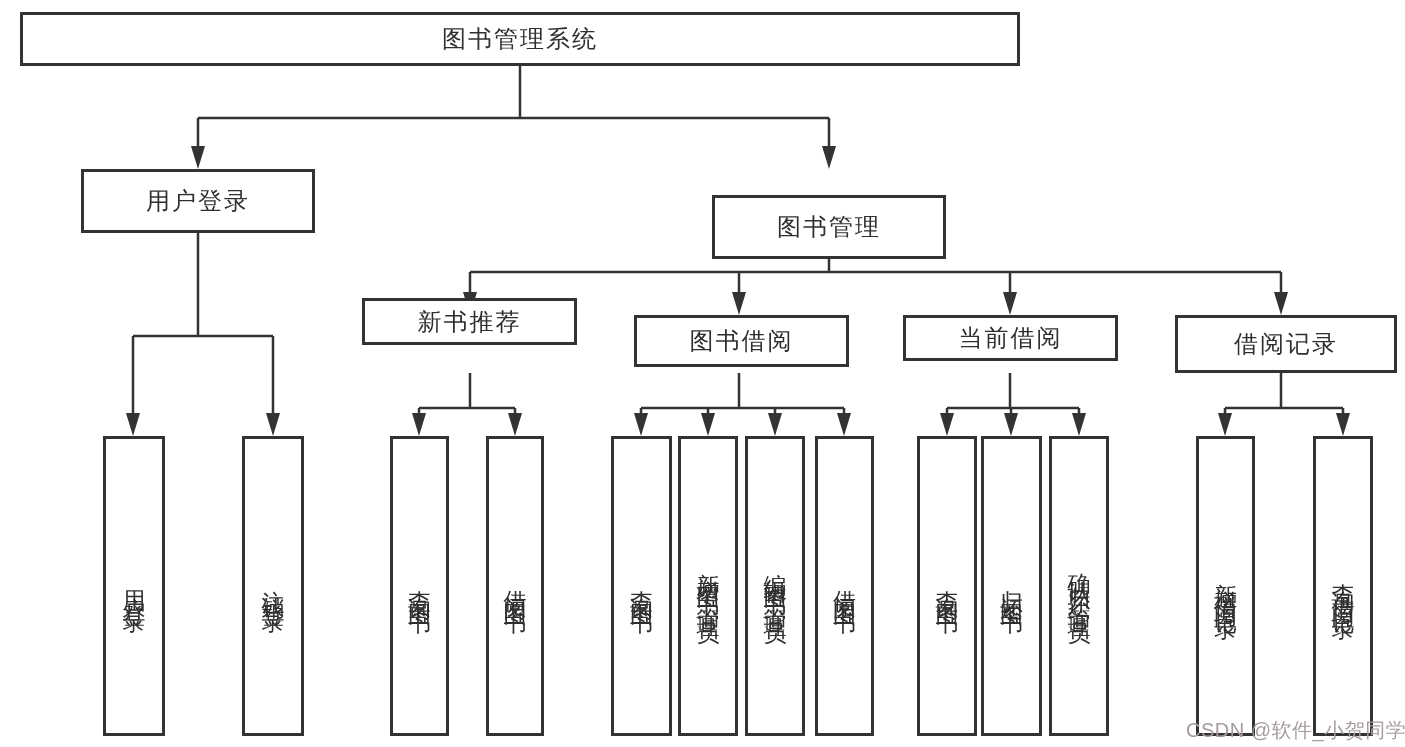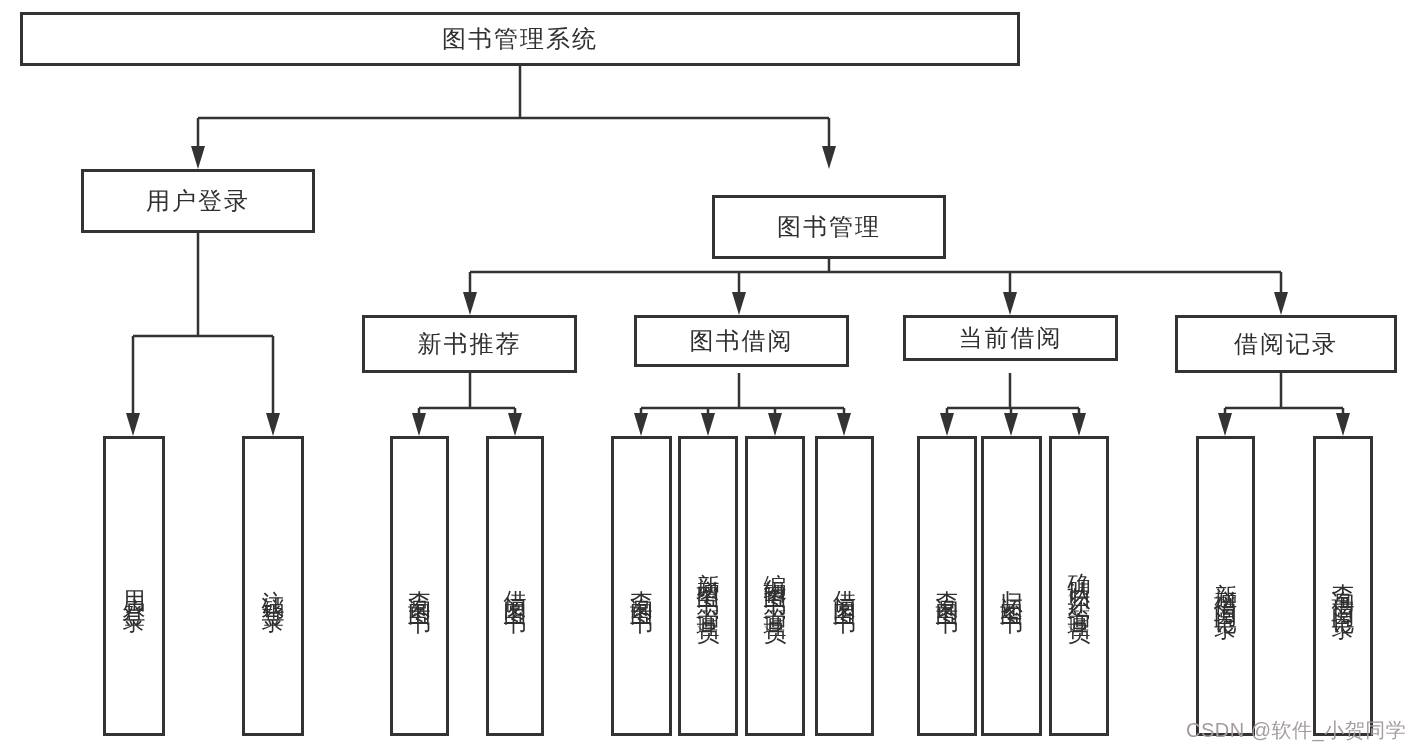--- a/index.html
+++ b/index.html
@@ -15,21 +15,21 @@
     z-index:2;
   }
   .node.h{font-size:24px;letter-spacing:2px;white-space:nowrap;}
   .node.v .vtext{
     writing-mode:vertical-rl;text-orientation:mixed;
     font-size:23px;letter-spacing:7px;line-height:1;
   }
   .root{left:20px;top:12px;width:1000px;height:54px;}
   .l2a{left:81px;top:169px;width:234px;height:64px;}
   .l2b{left:712px;top:169px;width:234px;height:64px;margin-top:26px;}
-  .l3a{left:362px;top:315px;width:215px;height:58px;}
+  .l3a{left:362px;top:298px;width:215px;height:47px;}
   .l3b{left:634px;top:315px;width:215px;height:52px;}
   .l3c{left:903px;top:315px;width:215px;height:46px;}
   .l3d{left:1175px;top:315px;width:222px;height:58px;justify-content:center;}
   .leaf{top:436px;height:300px;}
   .lf1{left:103px;width:62px;}
   .lf2{left:242px;width:62px;}
   .lf3{left:390px;width:59px;}
   .lf4{left:486px;width:58px;}
   .lf5{left:611px;width:61px;}
   .lf6{left:678px;width:60px;}

